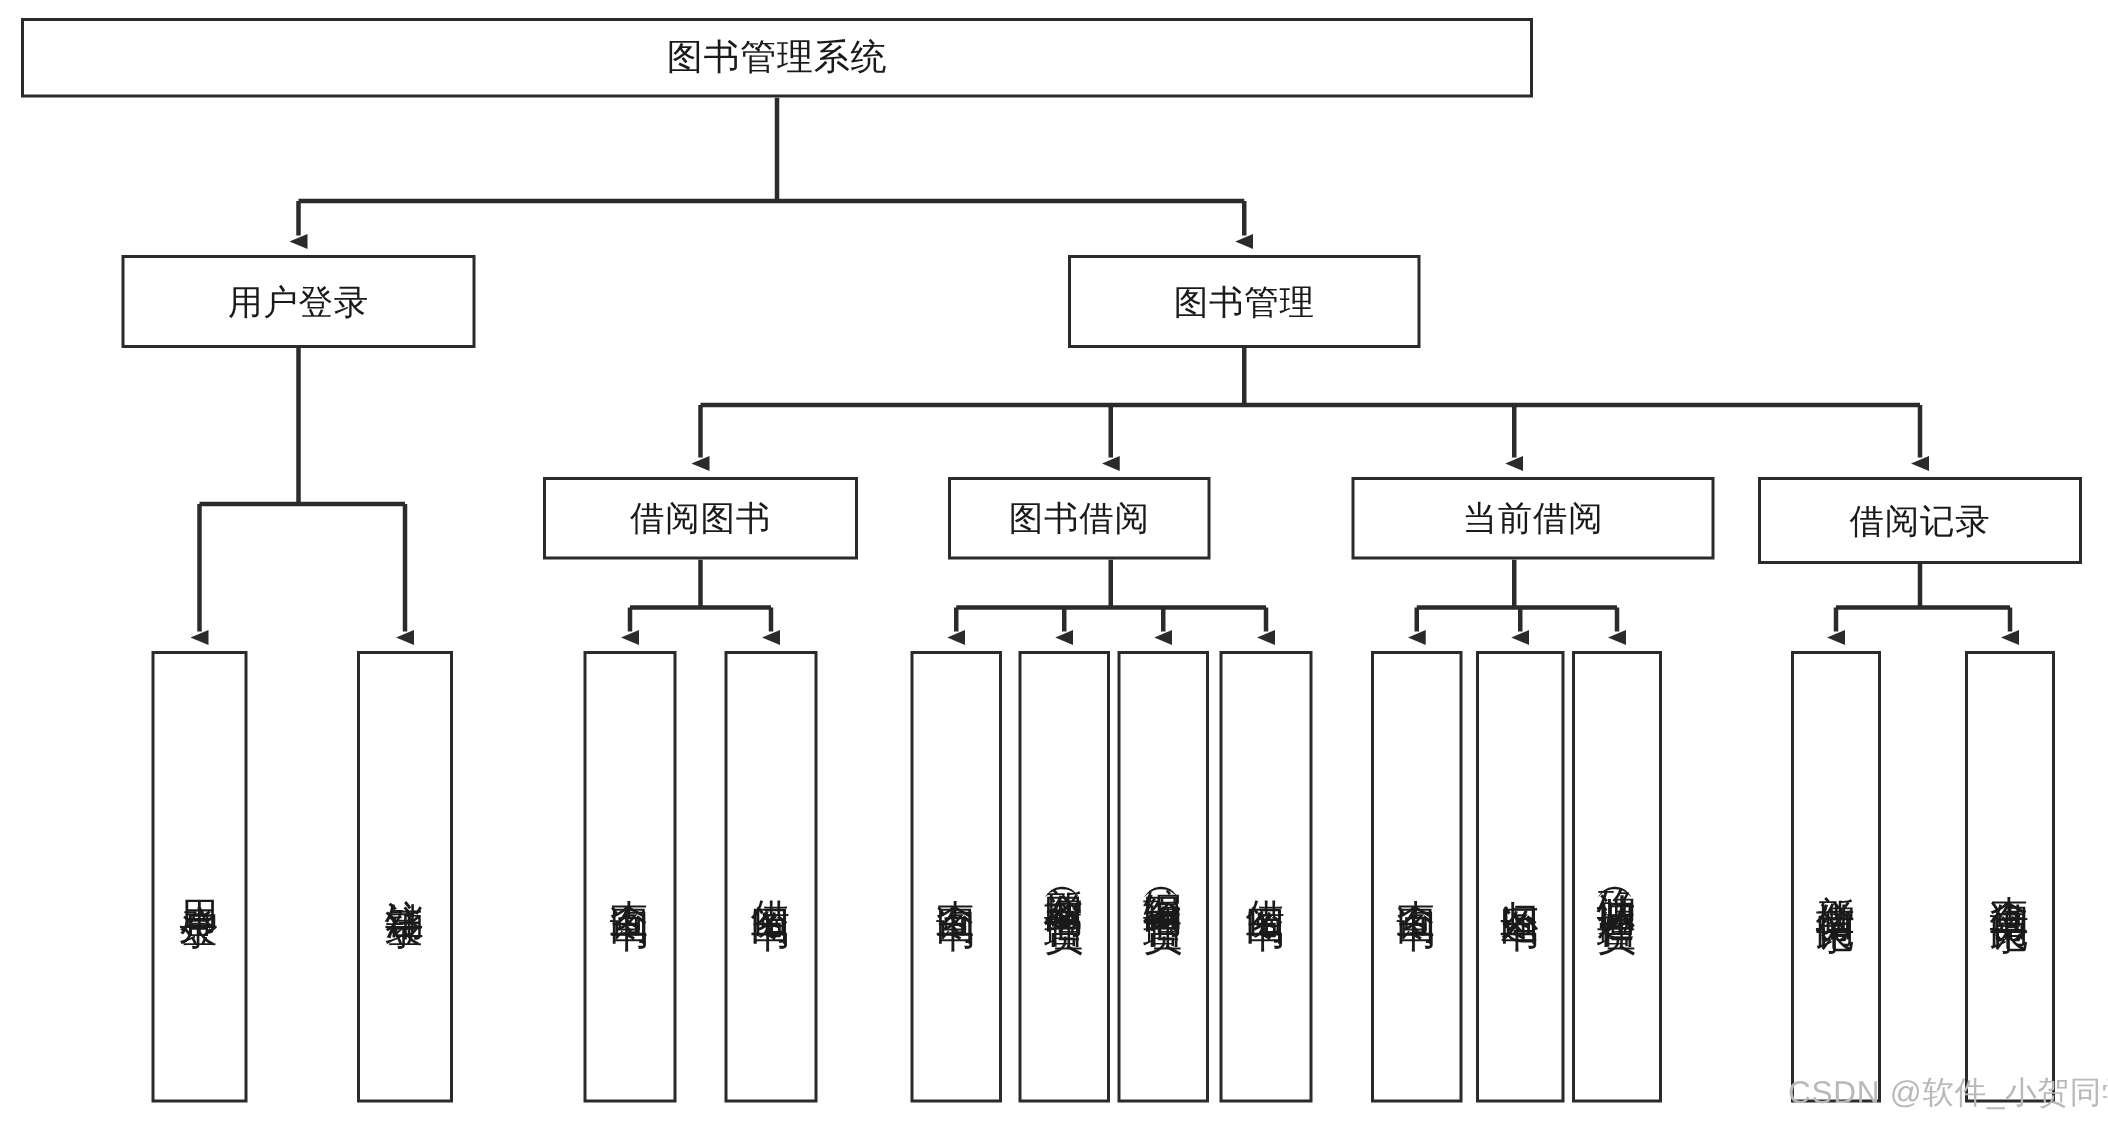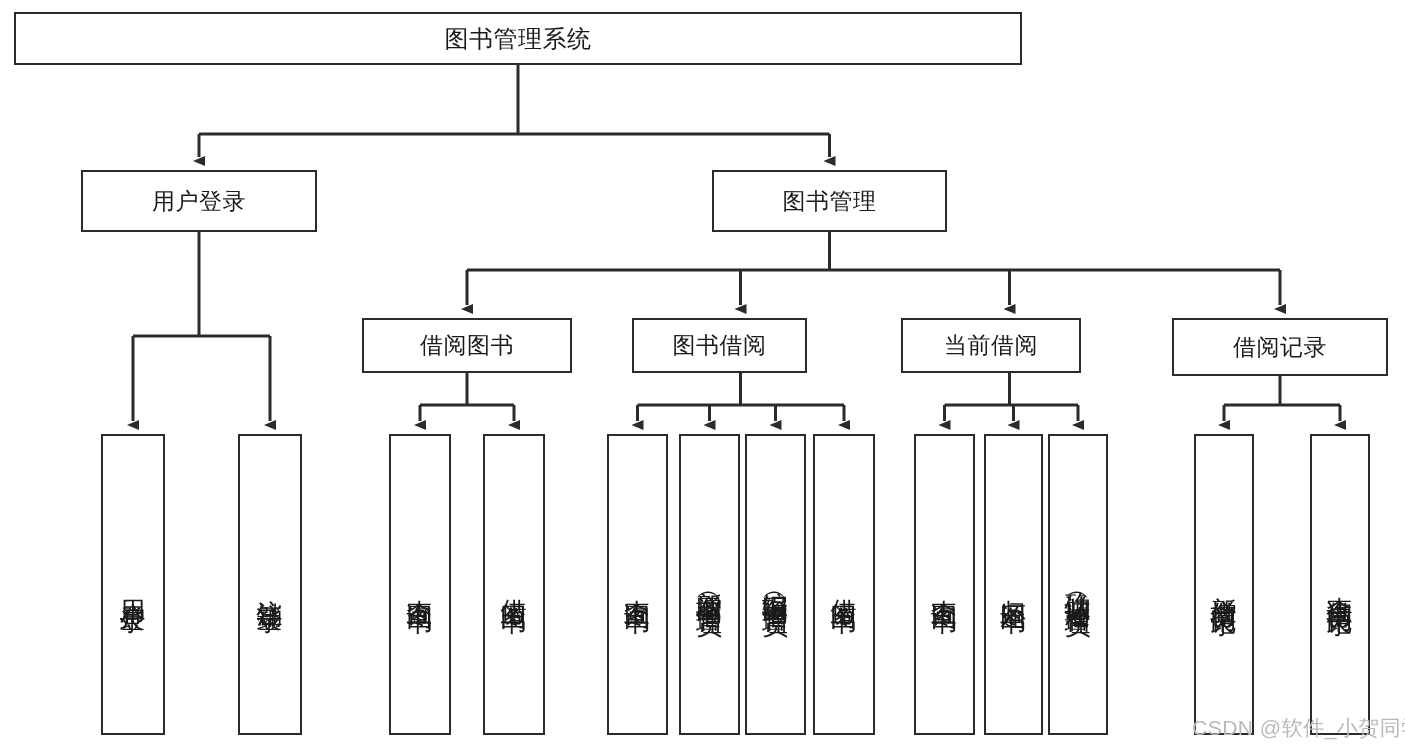--- a/index.html
+++ b/index.html
@@ -122,21 +122,21 @@
       </div>
       <div class="node horizontal" style="left: 712px; top: 170px; width: 235px; height: 62px;">
         <span class="node-label">图书管理</span>
       </div>
       <div class="node horizontal" style="left: 362px; top: 318px; width: 210px; height: 55px;">
         <span class="node-label">借阅图书</span>
       </div>
       <div class="node horizontal" style="left: 632px; top: 318px; width: 175px; height: 55px;">
         <span class="node-label">图书借阅</span>
       </div>
-      <div class="node horizontal" style="left: 901px; top: 318px; width: 180px; height: 55px; align-items: center;">
+      <div class="node horizontal" style="left: 901px; top: 318px; width: 242px; height: 55px; align-items: center;">
         <span class="node-label">当前借阅</span>
       </div>
       <div class="node horizontal" style="left: 1172px; top: 318px; width: 216px; height: 58px;">
         <span class="node-label">借阅记录</span>
       </div>
       <div class="node vertical" style="left: 101px; top: 434px; width: 64px; height: 301px;">
         <span class="node-label">用户登录</span>
       </div>
       <div class="node vertical" style="left: 238px; top: 434px; width: 64px; height: 301px;">
         <span class="node-label">注销登录</span>

